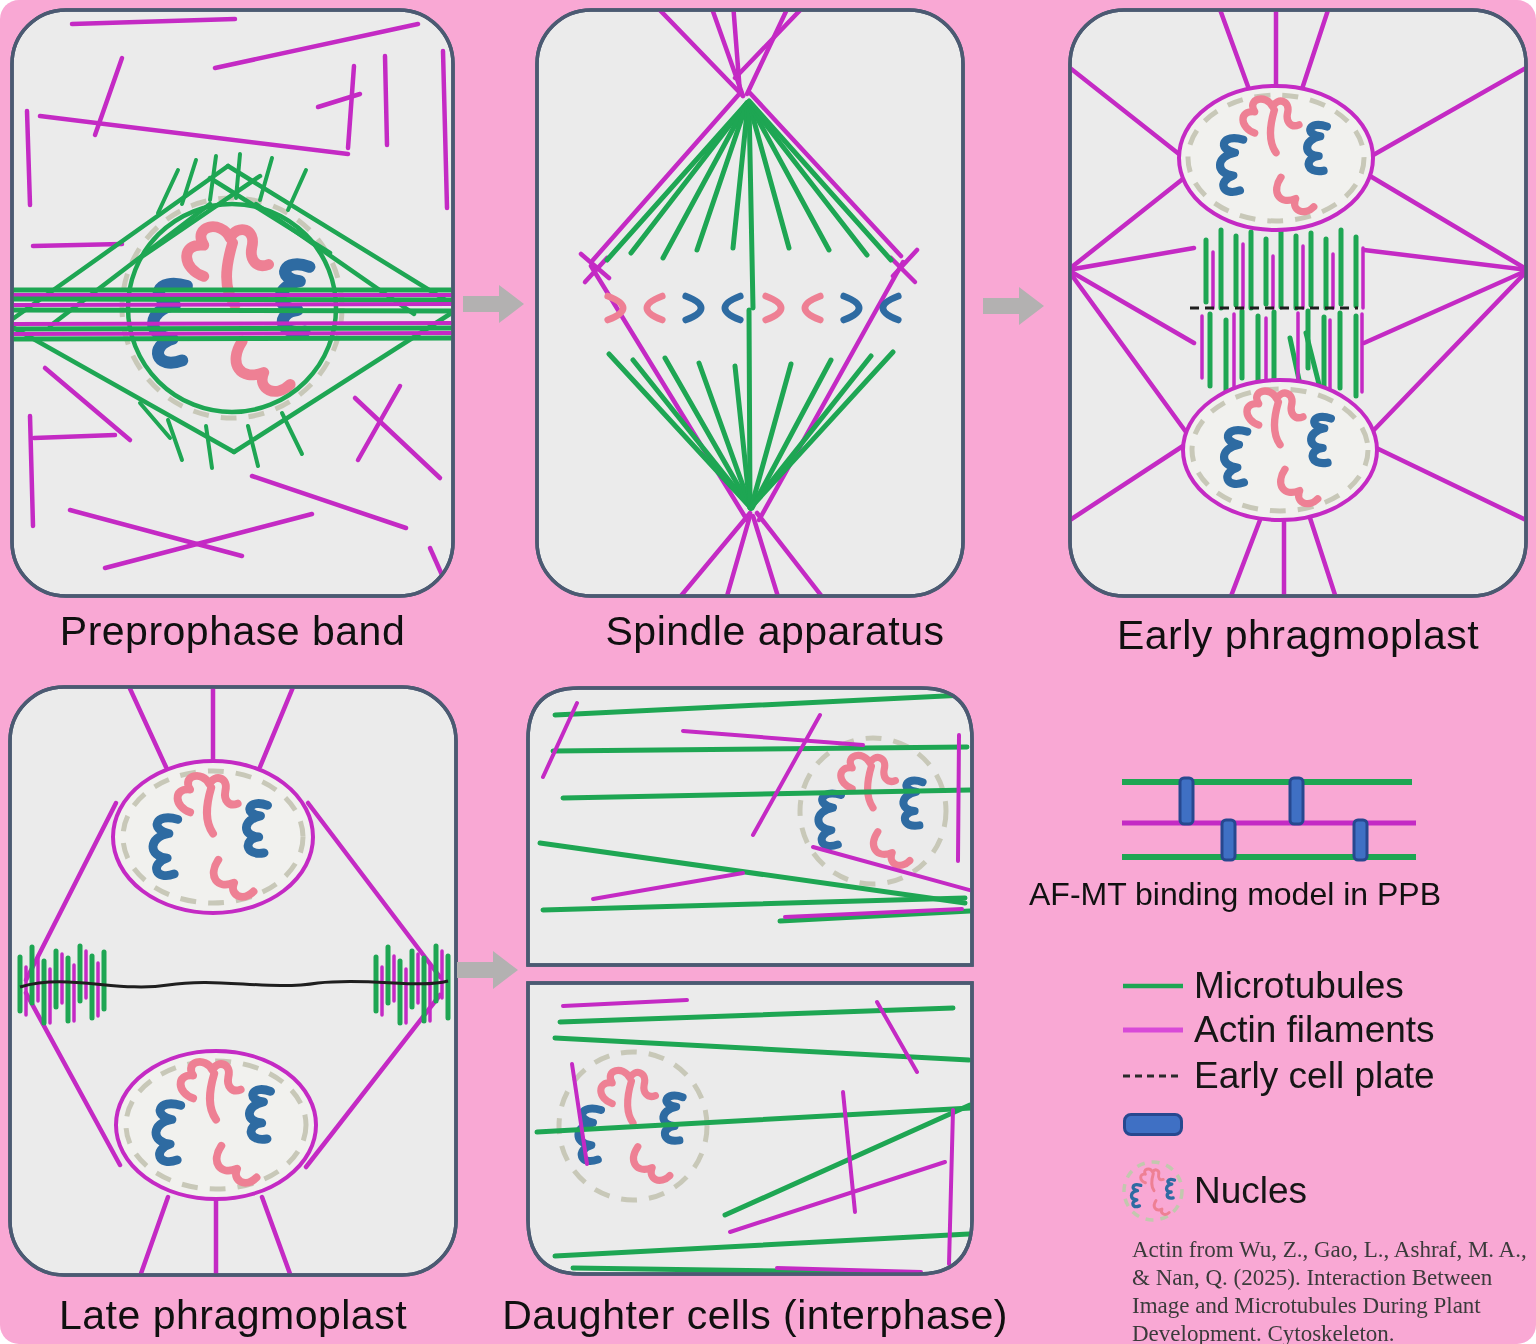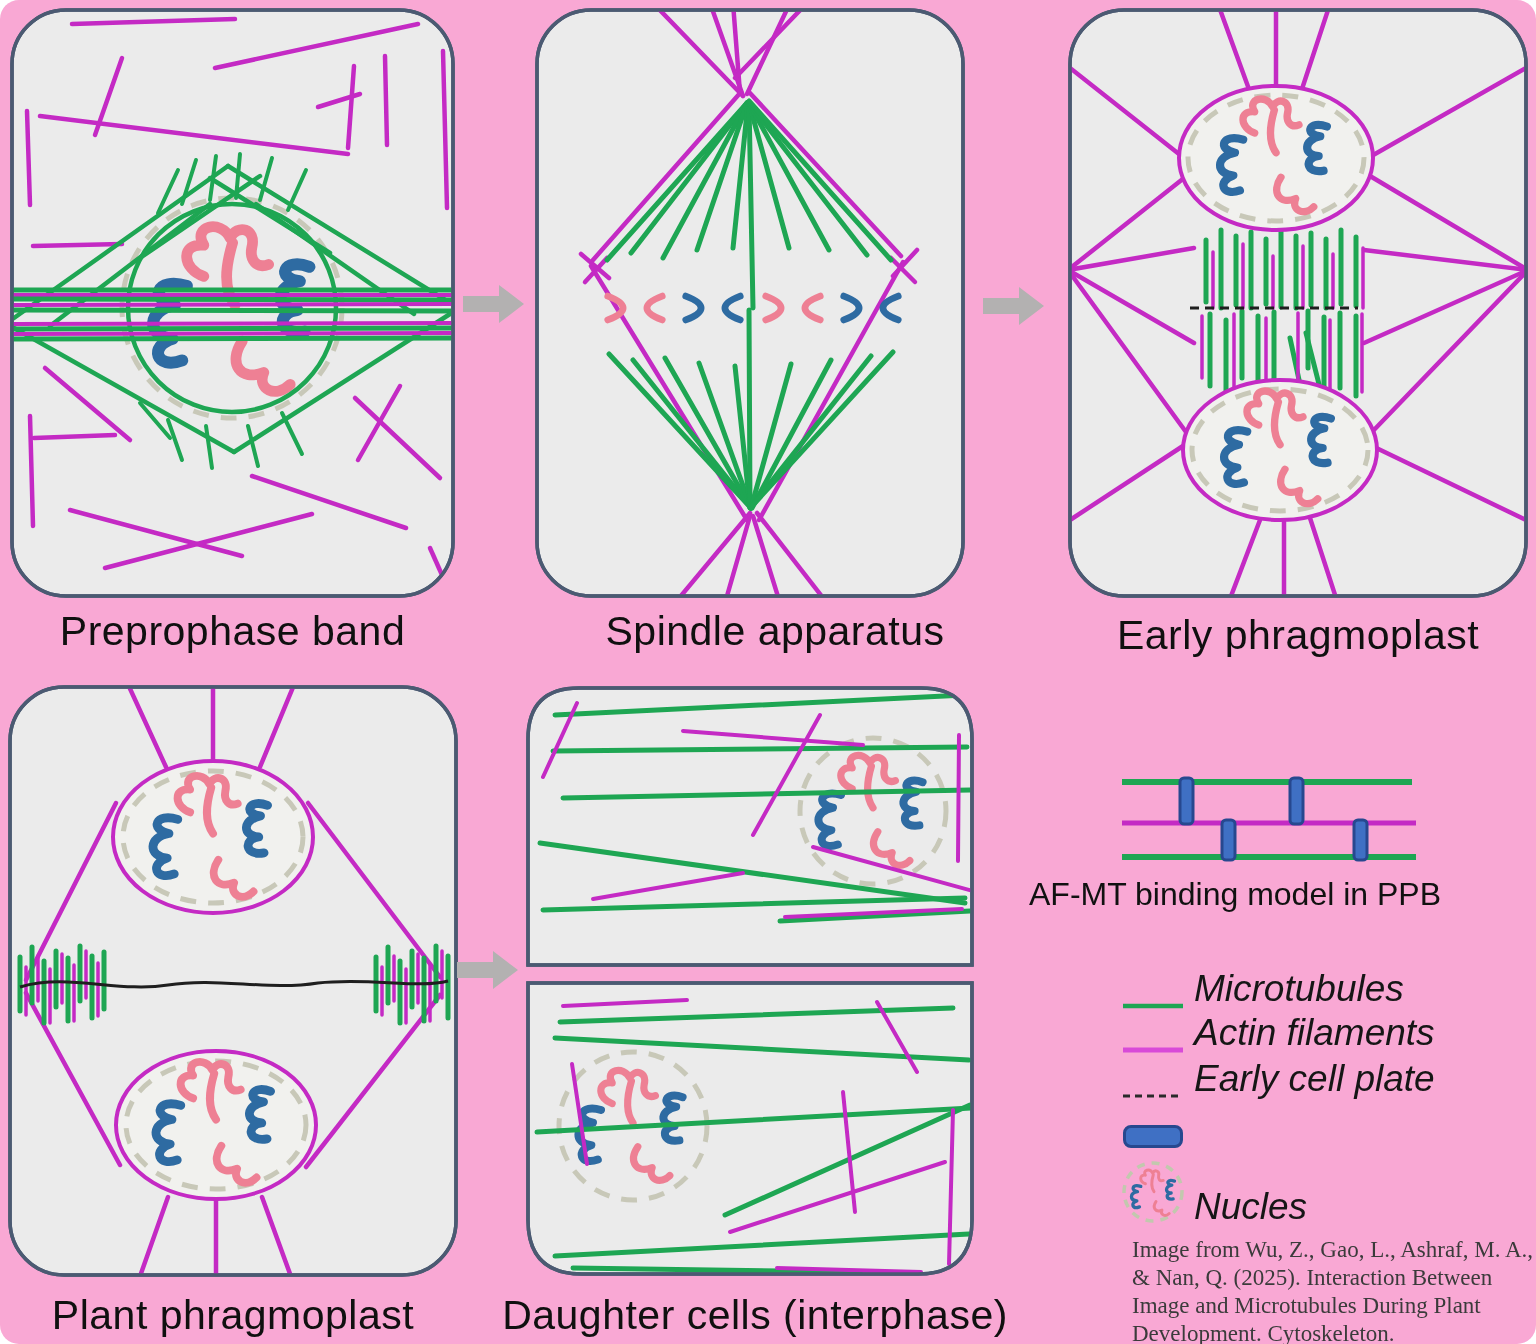--- a/index.html
+++ b/index.html
@@ -11,21 +11,21 @@
                font-size:41px;line-height:50px;letter-spacing:0.5px;}
   .cell-bg{fill:#ebebeb;stroke:#4b5a72;stroke-width:3.5;}
   .mt{stroke:#1ea653;fill:none;stroke-linecap:round;}
   .af{stroke:#c42ac4;fill:none;stroke-linecap:round;}
   .cp{stroke:#ee8094;stroke-width:9;fill:none;stroke-linecap:round;stroke-linejoin:round;}
   .cb{stroke:#2e6ba2;stroke-width:10;fill:none;stroke-linecap:round;stroke-linejoin:round;}
   .nuc-dash{stroke:#c8c8b8;fill:none;stroke-width:5;stroke-dasharray:16 12;}
   .nuc-fill{fill:#f1f1ee;}
   .plate{stroke:#1f1f1f;fill:none;}
   .arrow{position:absolute;}
-  .legend-row{position:absolute;left:1112px;height:48px;display:flex;align-items:flex-end;font-style:italic;}
+  .legend-row{position:absolute;left:1112px;height:48px;display:flex;align-items:center;}
   .legend-swatch{width:82px;display:flex;justify-content:center;align-items:center;flex:0 0 82px;}
   .legend-text{font-size:37px;color:#161616;white-space:nowrap;}
   .model-title{position:absolute;left:1029px;top:876px;width:528px;
                font-size:32px;color:#111;white-space:nowrap;}
   .linker-chip{width:54px;height:17px;background:#3f70c4;border:3px solid #27488f;border-radius:8px;}
   .citation{position:absolute;left:1132px;top:1236px;width:404px;
             font-family:"Liberation Serif", serif;font-size:23px;line-height:28px;color:#3b3b3b;}
   .citation span{display:block;}
 </style>
 </head>
@@ -422,21 +422,21 @@
   <svg class="arrow" style="left:983px;top:286px" width="62" height="40">
       <use href="#flow-arrow"></use>
     </svg>
   <svg class="arrow" style="left:457px;top:950px" width="62" height="40">
       <use href="#flow-arrow"></use>
     </svg>
 
   <div class="panel-label" style="left:10px;top:606px;width:445px">Preprophase band</div>
   <div class="panel-label" style="left:560px;top:606px;width:430px">Spindle apparatus</div>
   <div class="panel-label" style="left:1068px;top:610px;width:460px">Early phragmoplast</div>
-  <div class="panel-label" style="left:8px;top:1290px;width:450px">Plant phragmoplast</div>
+  <div class="panel-label" style="left:8px;top:1290px;width:450px">Late phragmoplast</div>
   <div class="panel-label" style="left:495px;top:1290px;width:520px">Daughter cells (interphase)</div>
 
   <svg class="panel" style="left:1108px;top:764px" width="320" height="106" viewBox="0 0 320 106">
     <line x1="14" y1="18" x2="304" y2="18" stroke="#1ea653" stroke-width="6"></line>
     <line x1="14" y1="59" x2="308" y2="59" stroke="#c42ac4" stroke-width="5"></line>
     <line x1="14" y1="93" x2="308" y2="93" stroke="#1ea653" stroke-width="6"></line>
     <g fill="#3f70c4" stroke="#27488f" stroke-width="3">
       <rect x="72" y="14" width="13" height="46" rx="4"></rect>
       <rect x="182" y="14" width="13" height="46" rx="4"></rect>
       <rect x="114" y="56" width="13" height="40" rx="4"></rect>
@@ -480,19 +480,19 @@
         <circle cx="36" cy="36" r="29" fill="none" stroke="#c2c8ae" stroke-width="3.5" stroke-dasharray="8 7"></circle>
         <g style="stroke-width:24">
             <use href="#chromatin-set" transform="translate(37,37) scale(0.33)"></use>
           </g>
       </svg>
     </div>
     <div class="legend-text">Nucles</div>
   </div>
 
   <div class="citation">
-    <span>Image from Wu, Z., Gao, L., Ashraf, M. A.,</span>
+    <span>Actin from Wu, Z., Gao, L., Ashraf, M. A.,</span>
     <span>&amp; Nan, Q. (2025). Interaction Between</span>
     <span>Image and Microtubules During Plant</span>
     <span>Development. Cytoskeleton.</span>
   </div>
 
 </div>
 
 </body></html>

